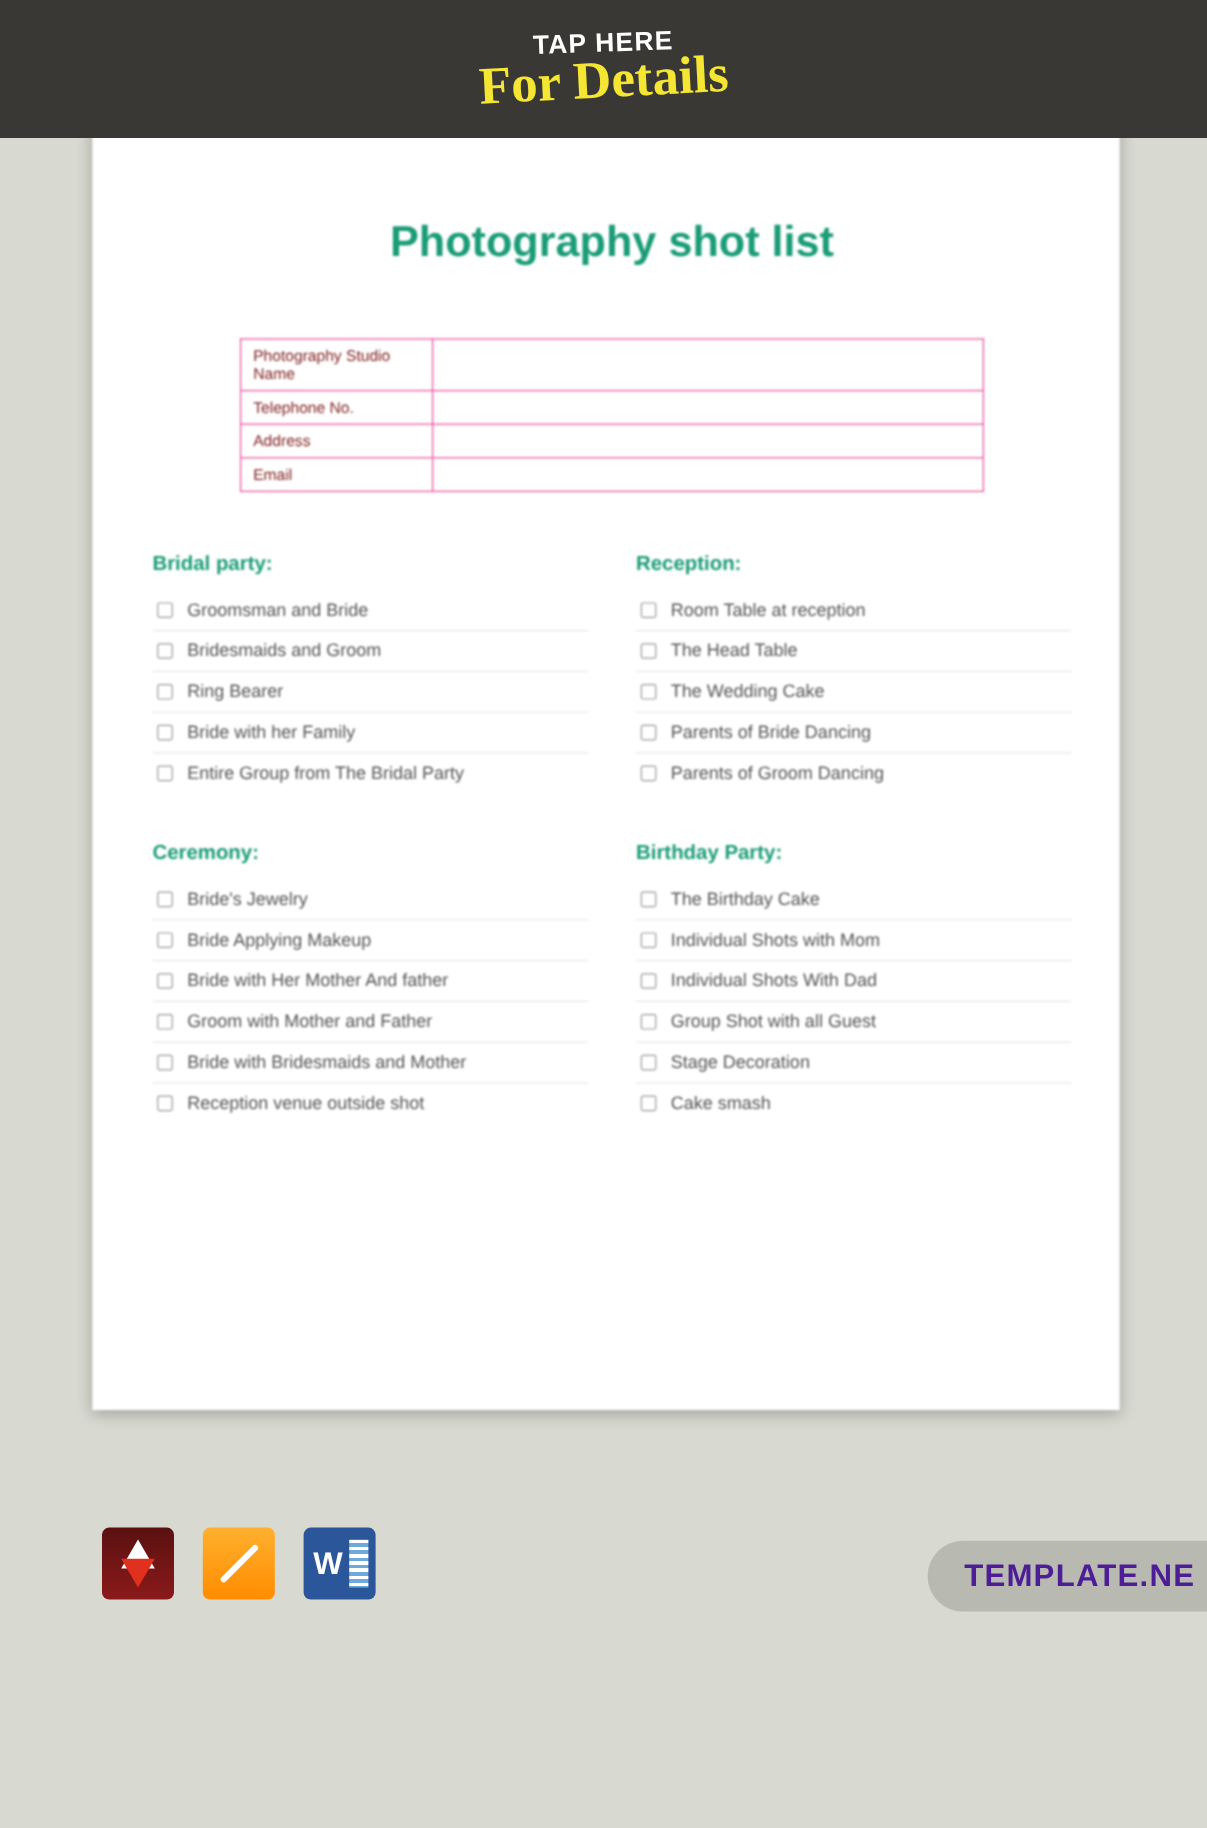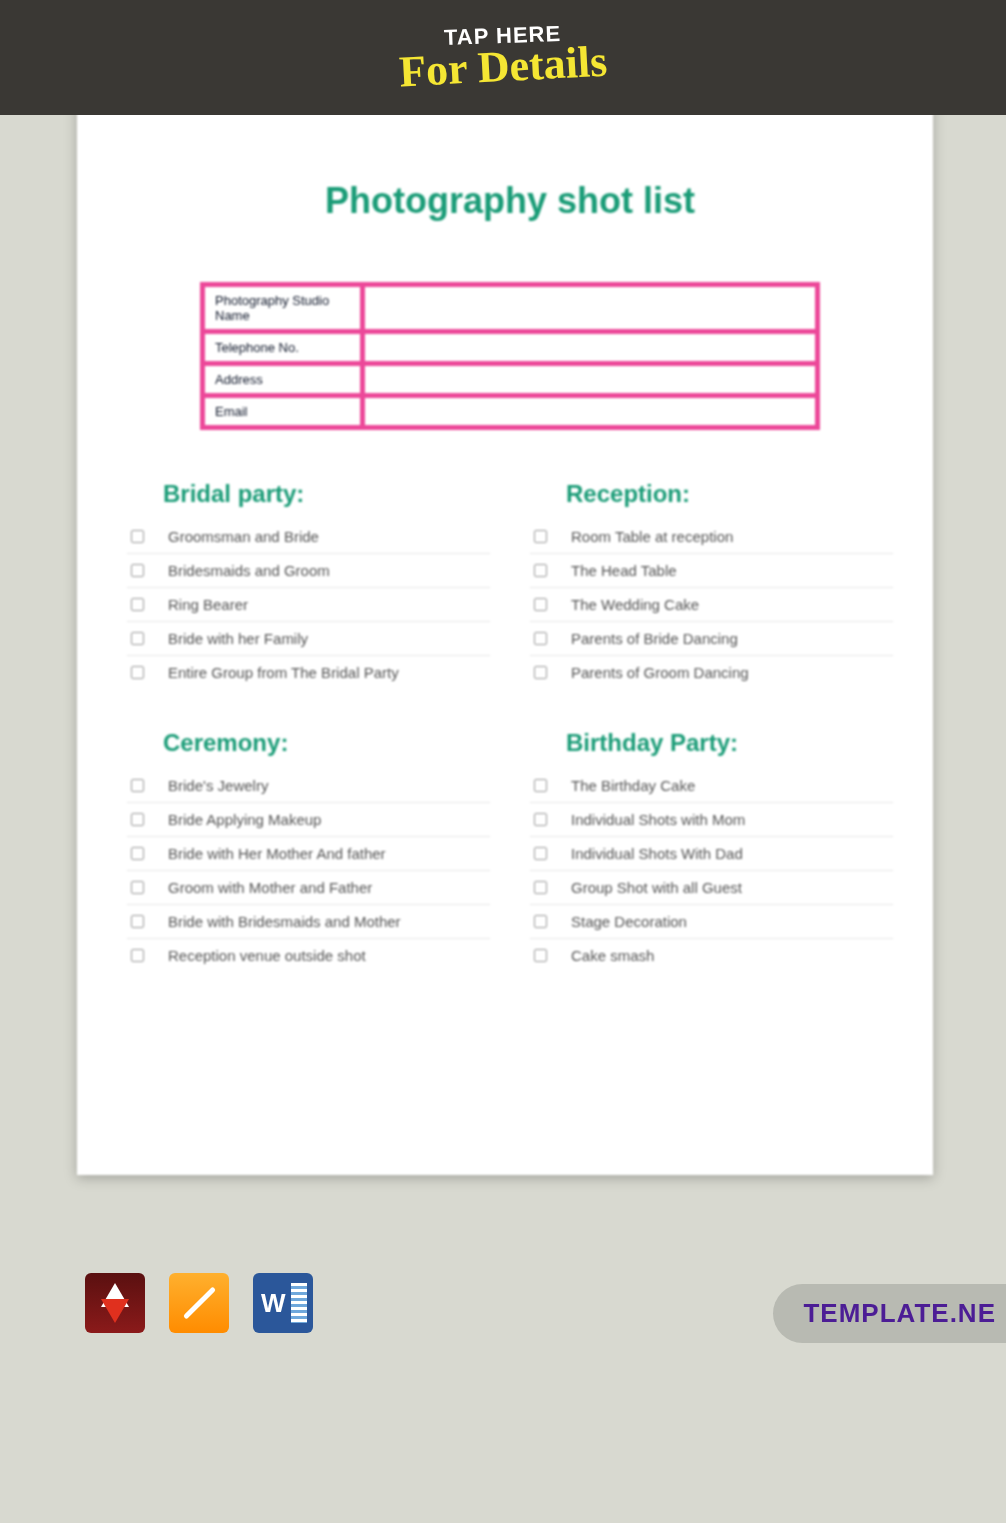--- a/index.html
+++ b/index.html
@@ -54,44 +54,43 @@
     font-size: 36px;
     font-weight: bold;
     margin-bottom: 60px;
   }
   .info-table {
     width: 620px;
     margin: 0 auto 50px auto;
     border-collapse: collapse;
   }
   .info-table td {
-    border: 5px solid #ec4899;
+    border: 1px solid #ec4899;
     padding: 6px 10px;
     font-size: 13px;
-    color: #0f172a;
+    color: #7f1d1d;
   }
   .info-table td:first-child { width: 160px; }
   .columns {
     display: flex;
     gap: 40px;
     padding: 0 20px;
   }
   .col { flex: 1; }
   .section { margin-bottom: 40px; }
   .section-title {
     color: #1a9c77;
-    font-size: 24px;
+    font-size: 17px;
     font-weight: bold;
     margin-bottom: 12px;
-    margin-left: 36px;
   }
   .check-item {
     display: flex;
     align-items: flex-start;
-    gap: 24px;
+    gap: 12px;
     padding: 8px 4px;
     border-bottom: 1px solid #e6e6e6;
     font-size: 15px;
     color: #555;
   }
   .check-item:last-child { border-bottom: none; }
   .checkbox-icon {
     width: 13px;
     height: 13px;
     border: 1.5px solid #999;

